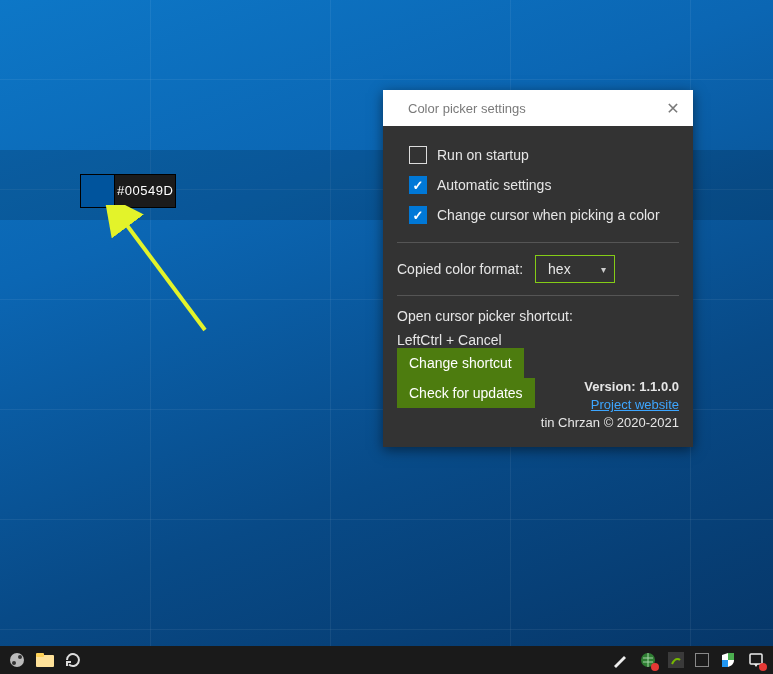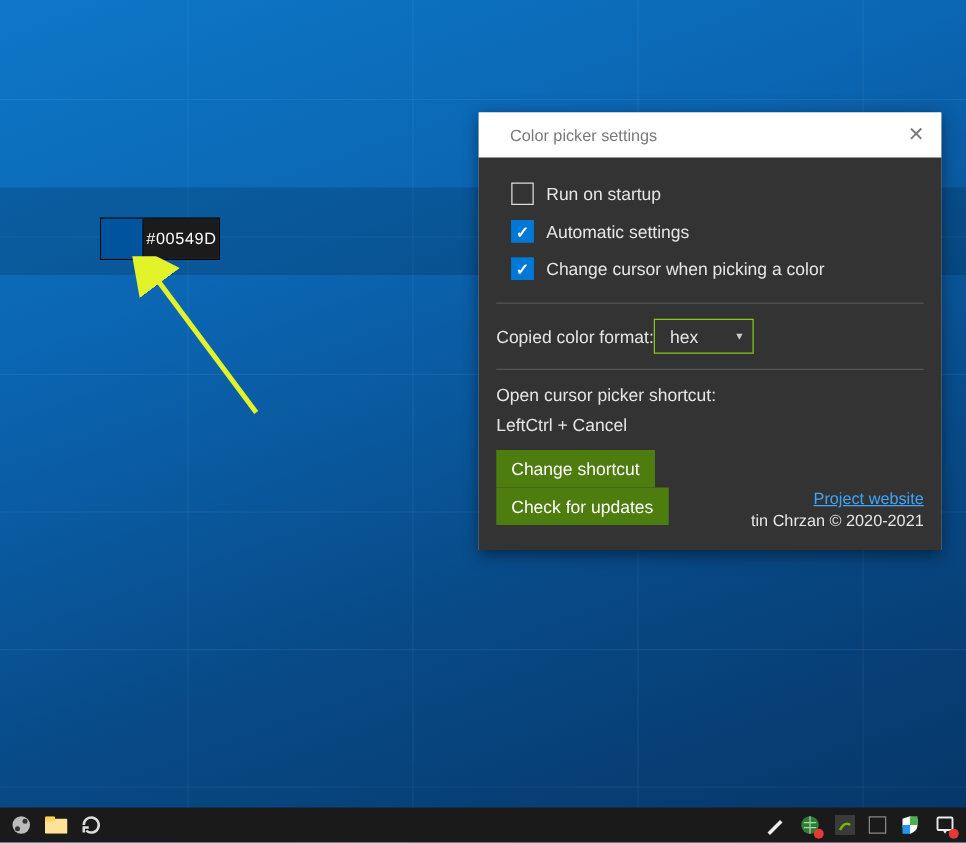--- a/index.html
+++ b/index.html
@@ -54,21 +54,21 @@
       position: absolute;
       top: 205px; left: 105px;
       width: 120px; height: 140px;
       pointer-events: none;
     }
 
     
     .dialog {
       position: absolute;
       top: 90px; left: 383px;
-      width: 370px;
+      width: 310px;
       background: #fff;
       box-shadow: 0 3px 12px rgba(0,0,0,0.5);
     }
     .titlebar {
       height: 36px;
       background: #fff;
       display: flex;
       align-items: center;
       justify-content: space-between;
       padding: 0 10px 0 25px;
@@ -105,41 +105,40 @@
       border-color: #0078d7;
       color: #fff;
       font-size: 13px;
       font-weight: bold;
     }
     .divider {
       border-top: 1px solid #555;
       margin: 12px 0;
     }
     .format-row {
-      display:flex; align-items:center; 
+      display:flex; align-items:center; gap: 12px;
     }
     .select {
       border: 1px solid #84cc16;
       padding: 5px 32px 5px 12px;
       background: #333;
       position: relative;
       cursor: pointer;
       min-width: 80px;
     }
     .select .chevron {
       position: absolute; right: 8px; top: 50%;
       transform: translateY(-50%);
       font-size: 10px;
       color: #ccc;
     }
     .shortcut-label {
       margin-bottom: 8px;
     }
     .shortcut-value {
-      margin-bottom: 12px;
     }
     .btn {
       display: inline-block;
       background: #4d7c0f;
       color: #fff;
       padding: 7px 12px;
       border: none;
       cursor: pointer;
       font-size: 14px;
     }
@@ -236,20 +235,23 @@
 
     <div class="divider"></div>
 
     <div class="shortcut-label">Open cursor picker shortcut:</div>
     <div class="shortcut-value">LeftCtrl + Cancel</div>
     <button class="btn">Change shortcut</button>
 
     <div class="footer">
       <button class="btn">Check for updates</button>
       <div class="version-block">
+        <div class="ver">
+          <strong><span>Version:</span> <span>1.1.0.0</span></strong>
+        </div>
         <div><a class="link">Project website</a></div>
         <div class="copy">tin Chrzan © 2020-2021</div>
       </div>
     </div>
 
   </div>
 </div>
 
 <div class="taskbar">
   <div class="task-left">

